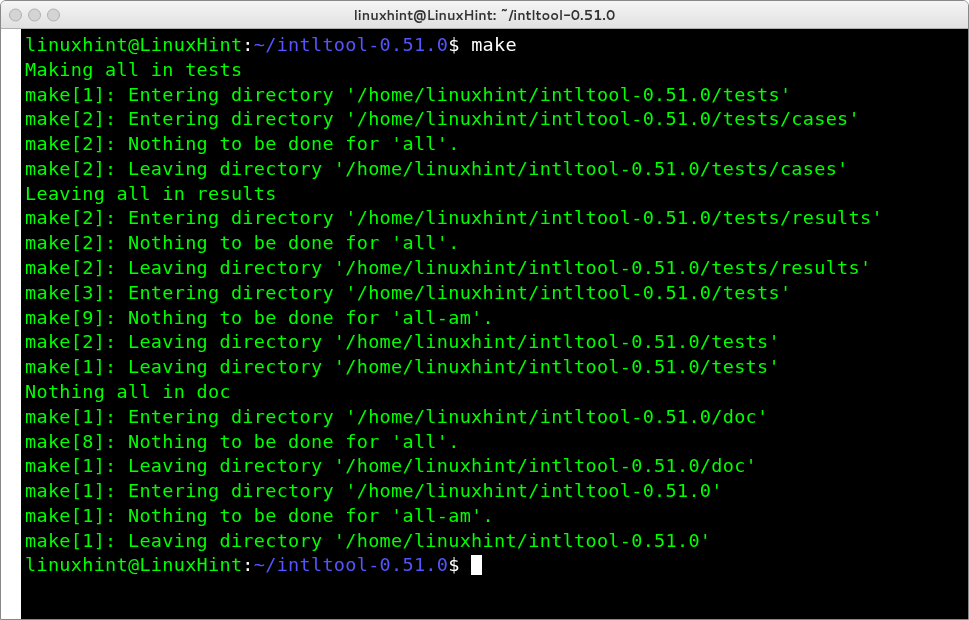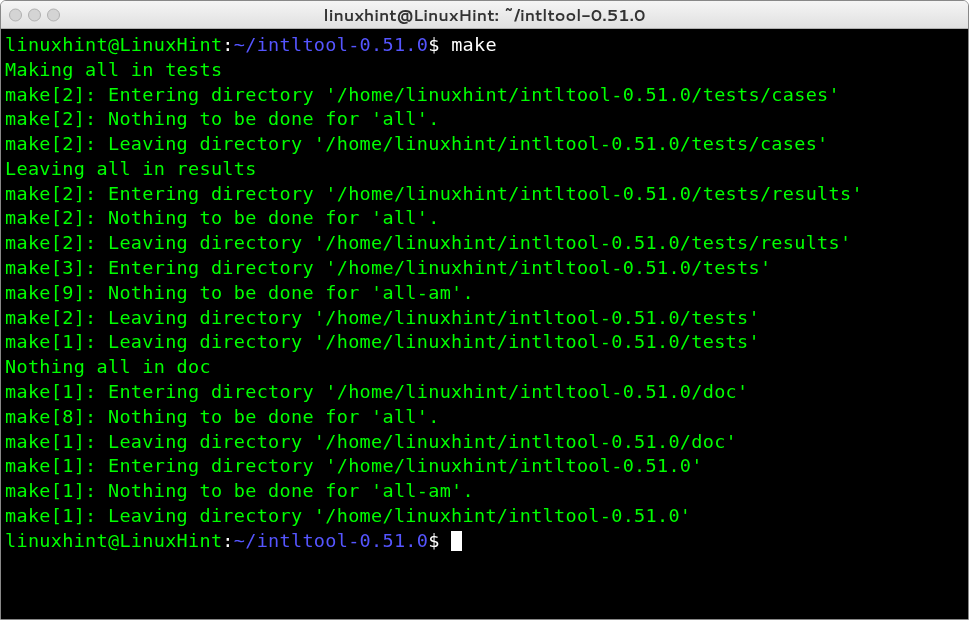--- a/index.html
+++ b/index.html
@@ -25,21 +25,21 @@
     }
     .titlebar {
       height: 28px;
       background: linear-gradient(to bottom, #f5f5f5, #e0e0e0);
       display: flex;
       align-items: center;
       justify-content: center;
       position: relative;
       border-bottom: 1px solid #b0b0b0;
       font-family: "Cantarell", "DejaVu Sans", sans-serif;
-      font-size: 16px;
+      font-size: 13px;
       font-weight: bold;
       color: #333;
     }
     .window-controls {
       position: absolute;
       left: 8px;
       top: 50%;
       transform: translateY(-50%);
       display: flex;
       gap: 6px;
@@ -52,20 +52,21 @@
       border: 1px solid #b0b0b0;
     }
     .terminal {
       flex: 1;
       background: #000000;
       padding: 4px 4px;
       overflow: hidden;
       font-size: 18.5px;
       line-height: 1.34;
       letter-spacing: 0.3px;
+      margin-left: 20px;
     }
     .line {
       white-space: pre;
       color: #00ff00;
     }
     .prompt-user {
       color: #00ff00;
     }
     .prompt-path {
       color: #5555ff;
@@ -92,20 +93,21 @@
     <div class="window-controls">
       <div class="window-control"></div>
       <div class="window-control"></div>
       <div class="window-control"></div>
     </div>
     <span>linuxhint@LinuxHint: ~/intltool-0.51.0</span>
   </div>
   <div class="terminal">
     <div class="line"><span class="prompt-user">linuxhint@LinuxHint</span><span class="prompt-dollar">:</span><span class="prompt-path">~/intltool-0.51.0</span><span class="prompt-dollar">$ </span><span class="command">make</span></div>
     <div class="line">Making all in tests</div>
+    <div class="line">make[1]: Entering directory '/home/linuxhint/intltool-0.51.0/tests'</div>
     <div class="line">make[2]: Entering directory '/home/linuxhint/intltool-0.51.0/tests/cases'</div>
     <div class="line">make[2]: Nothing to be done for 'all'.</div>
     <div class="line">make[2]: Leaving directory '/home/linuxhint/intltool-0.51.0/tests/cases'</div>
     <div class="line">Leaving all in results</div>
     <div class="line">make[2]: Entering directory '/home/linuxhint/intltool-0.51.0/tests/results'</div>
     <div class="line">make[2]: Nothing to be done for 'all'.</div>
     <div class="line">make[2]: Leaving directory '/home/linuxhint/intltool-0.51.0/tests/results'</div>
     <div class="line">make[3]: Entering directory '/home/linuxhint/intltool-0.51.0/tests'</div>
     <div class="line">make[9]: Nothing to be done for 'all-am'.</div>
     <div class="line">make[2]: Leaving directory '/home/linuxhint/intltool-0.51.0/tests'</div>

